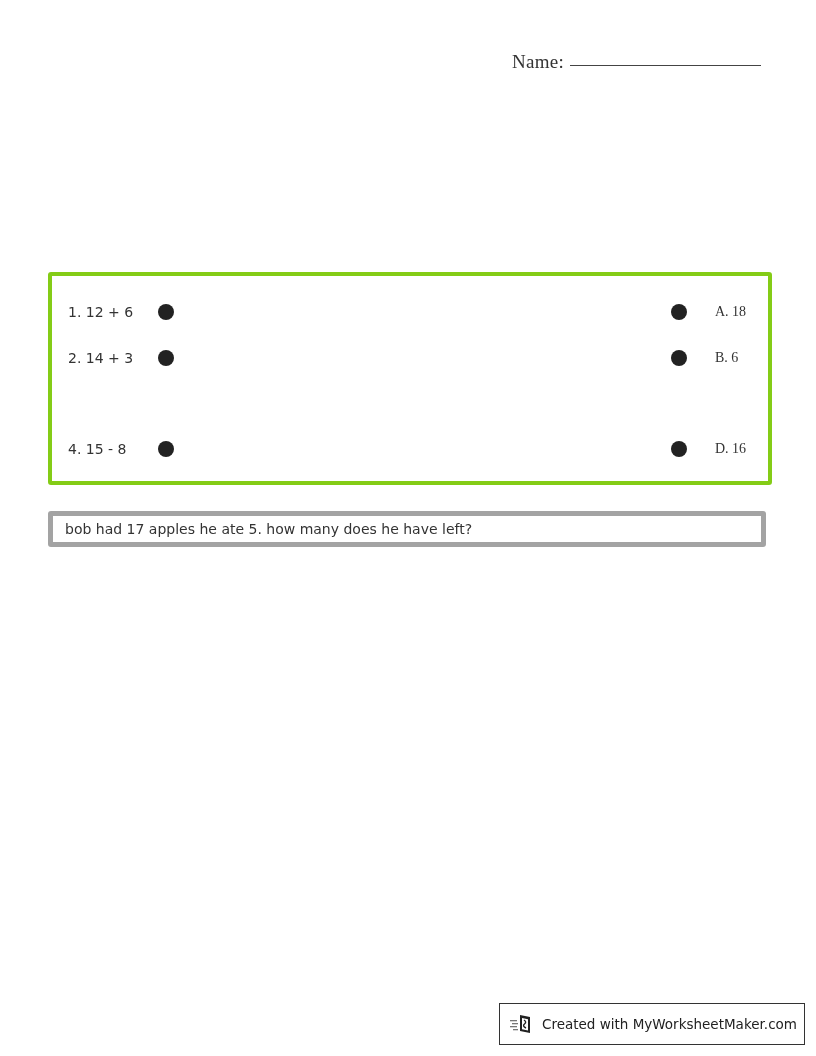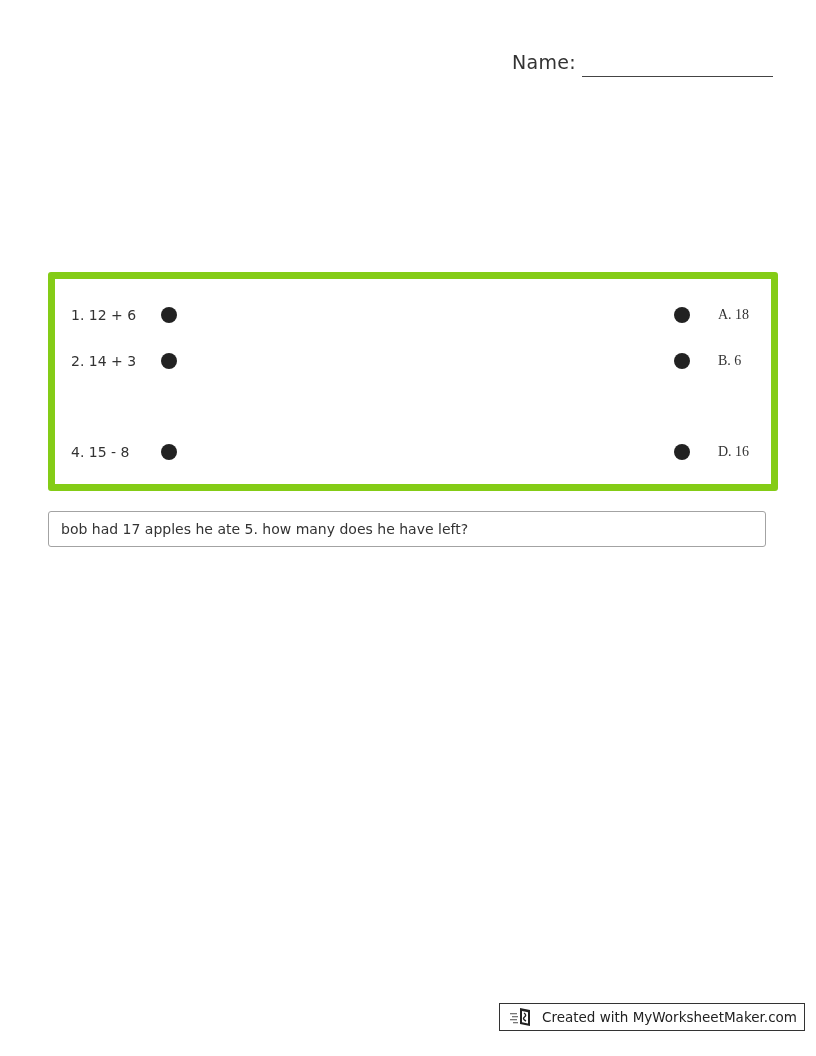--- a/index.html
+++ b/index.html
@@ -2,45 +2,45 @@
 <html><head>
 <meta charset="utf-8">
 <style>
   html, body { margin: 0; padding: 0; }
   body {
     width: 816px; height: 1056px; position: relative; background: #ffffff;
     font-family: "DejaVu Sans", "Liberation Sans", sans-serif; color: #333333;
     overflow: hidden;
   }
   .name-row {
-    position: absolute; left: 512px; top: 50px; display: flex; align-items: flex-end;
+    position: absolute; left: 512px; top: 50px; display: flex; align-items: center; font-family: Liberation Serif, serif;
   }
   .name-label { font-size: 19px; color: #333; line-height: 24px; letter-spacing: 0.3px; }
   .name-line {
     width: 191px; height: 1px; border-bottom: 1px solid #444; margin-left: 6px; margin-bottom: 0px;
     position: relative; top: 3px;
   }
   .match-box {
     position: absolute; left: 48px; top: 272px; width: 716px; height: 205px;
-    border: 7px solid #84cc16; border-radius: 3px; box-sizing: content-box;
+    border: 4px solid #84cc16; border-radius: 3px; box-sizing: content-box;
   }
   .row { position: absolute; left: 0; width: 100%; height: 20px; }
   .q-label { position: absolute; left: 16px; font-size: 14px; line-height: 20px; color: #333; }
   .dot { position: absolute; width: 16px; height: 16px; border-radius: 50%; background: #222; top: 2px; }
   .dot.left { left: 106px; }
   .dot.right { left: 619px; }
   .a-label { position: absolute; left: 663px; font-size: 14px; line-height: 20px; color: #333; font-family: Liberation Serif, serif; }
   .word-box {
     position: absolute; left: 48px; top: 511px; width: 718px; height: 36px;
-    border: 1px solid #a3a3a3; border-radius: 3px; box-sizing: border-box;
+    border: 5px solid #a3a3a3; border-radius: 3px; box-sizing: border-box;
     display: flex; align-items: center; padding-left: 12px;
   }
   .word-text { font-size: 14px; color: #333; }
   .footer {
-    position: absolute; left: 499px; top: 1003px; width: 306px; height: 28px;
+    position: absolute; left: 499px; top: 1003px; width: 306px; height: 42px;
     border: 1px solid #333; box-sizing: border-box; display: flex; align-items: center;
     padding-left: 10px;
   }
   .logo { width: 26px; height: 22px; margin-right: 6px; }
   .footer-text { font-size: 13.5px; color: #222; white-space: nowrap; }
 </style>
 </head>
 <body>
 
 <div class="name-row">

